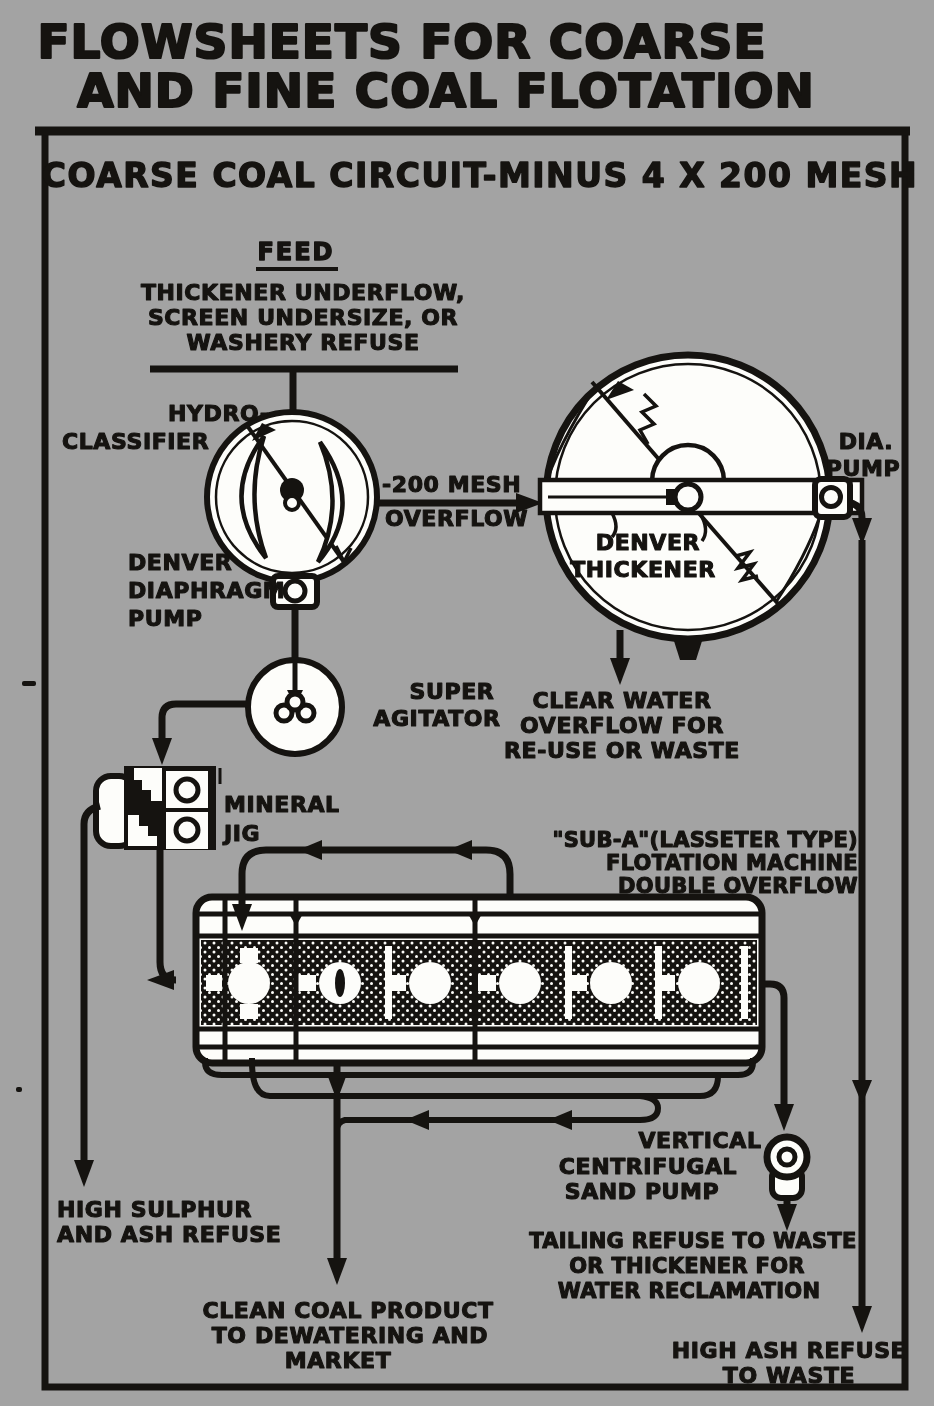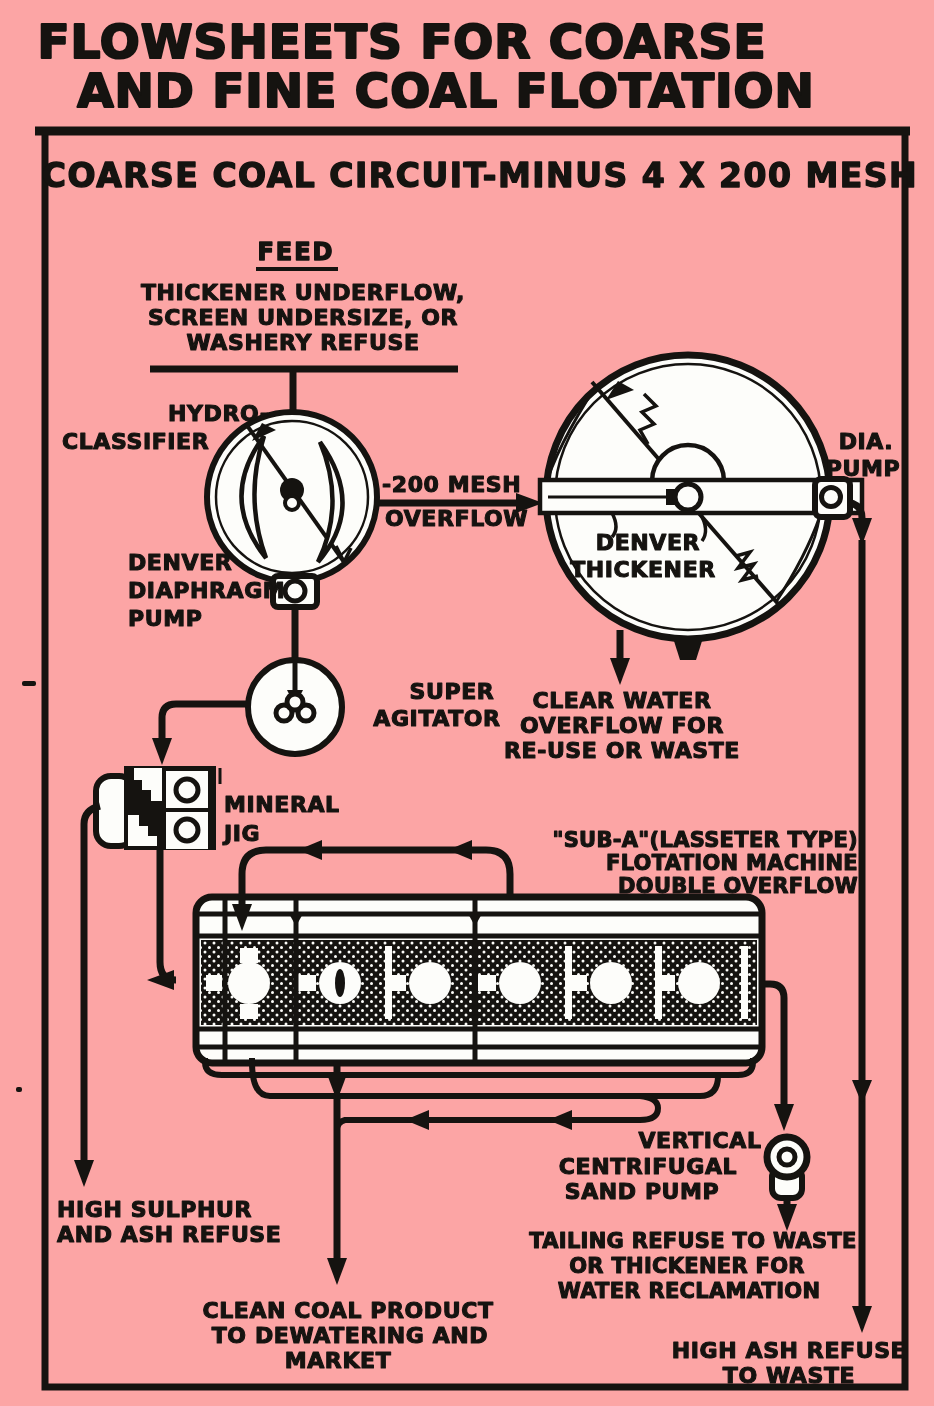--- a/index.html
+++ b/index.html
@@ -1,20 +1,20 @@
 <!DOCTYPE html>
 <html><head>
 <meta charset="utf-8">
 <style>
   html,body{margin:0;padding:0;background:#e8e6e0;}
   .page{
     position:relative;
     width:934px;height:1406px;
     margin:0 auto;
-    background:#fca5a5;
+    background:#a3a3a3;
     overflow:hidden;
   }
   svg{display:block;width:934px;height:1406px;}
   text{
     font-family:"DejaVu Sans","Liberation Sans",sans-serif;
     font-weight:bold;
     fill:#151310;
     stroke:#151310;
     paint-order:stroke;
     stroke-width:1.1px;

